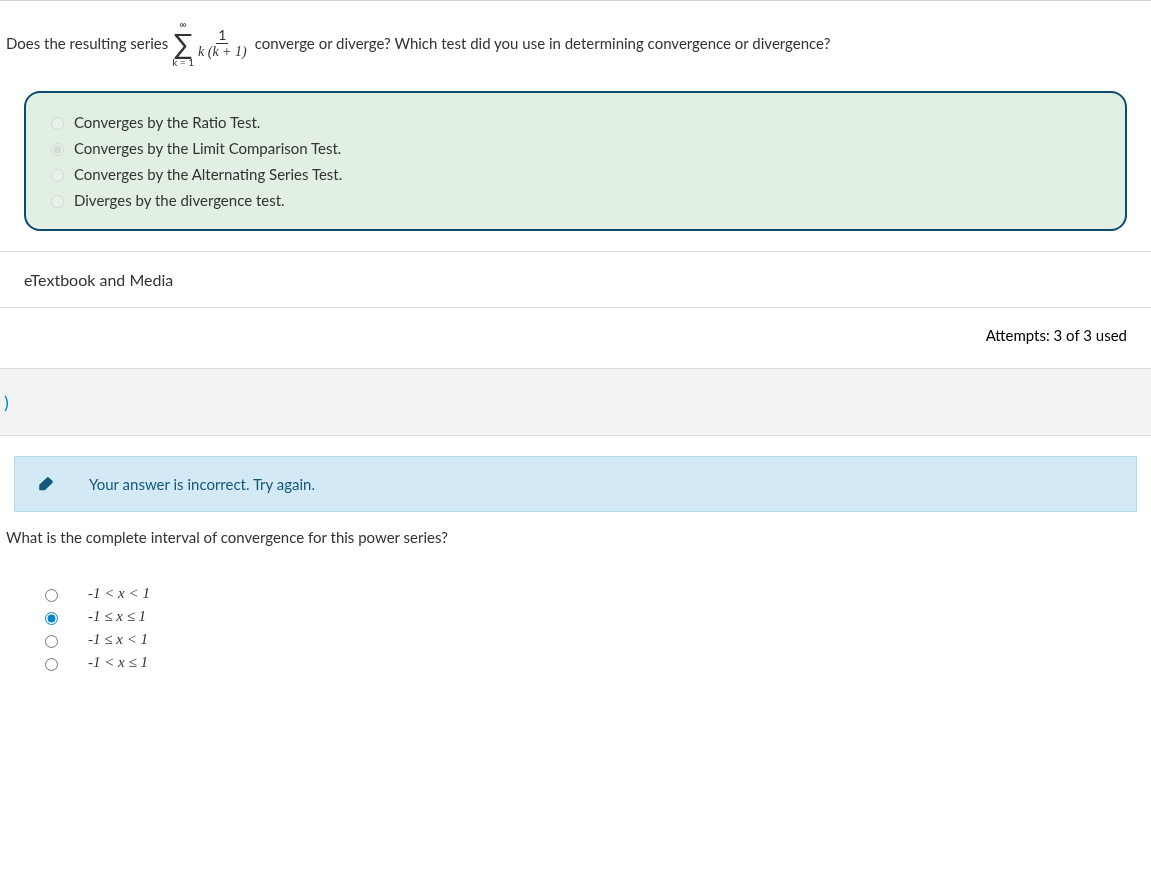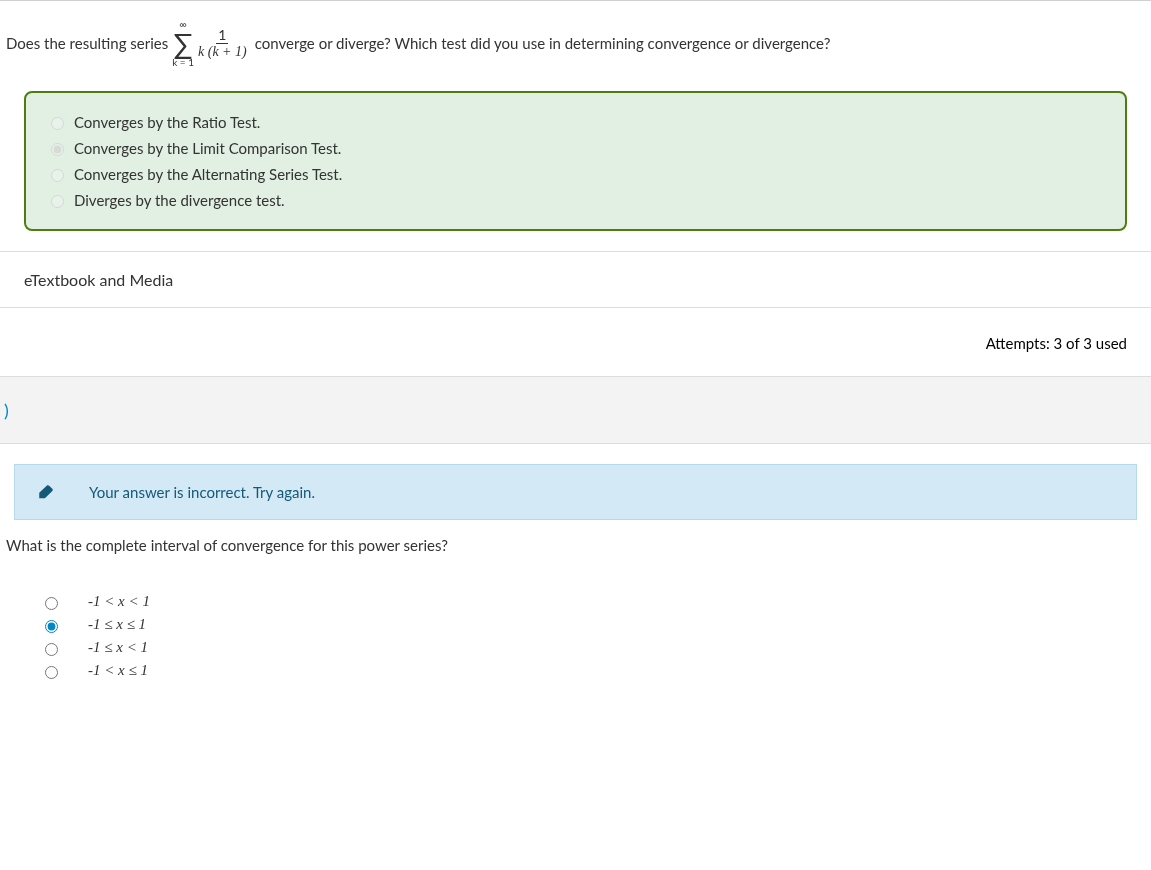--- a/index.html
+++ b/index.html
@@ -40,37 +40,37 @@
     display: inline-flex;
     flex-direction: column;
     align-items: center;
     line-height: 1.1;
     font-size: 14px;
     margin-right: 4px;
   }
   .frac .num { border-bottom: 1px solid #333; padding: 0 2px; }
   .answer-block {
     margin: 24px 24px 16px 24px;
-    border: 2px solid #4d7c0f;
-    border-radius: 8px;
+    border: 2px solid #0c4a6e;
+    border-radius: 16px;
     background: #e1f0e2;
     padding: 16px 20px;
   }
   .answer-block .opt {
     display: flex;
     align-items: center;
     padding: 4px 0;
     color: #333;
   }
   .answer-block .opt input[type=radio] {
     margin-right: 10px;
     opacity: 0.6;
   }
   .etext {
-    margin: 20px 0 16px 0;
+    margin: 20px 0 8px 0;
     padding: 18px 24px;
     border-top: 1px solid #ddd;
     border-bottom: 1px solid #ddd;
     background: #fff;
     color: #333;
     font-size: 16px;
   }
   .attempts {
     padding: 10px 24px 24px 24px;
     text-align: right;

